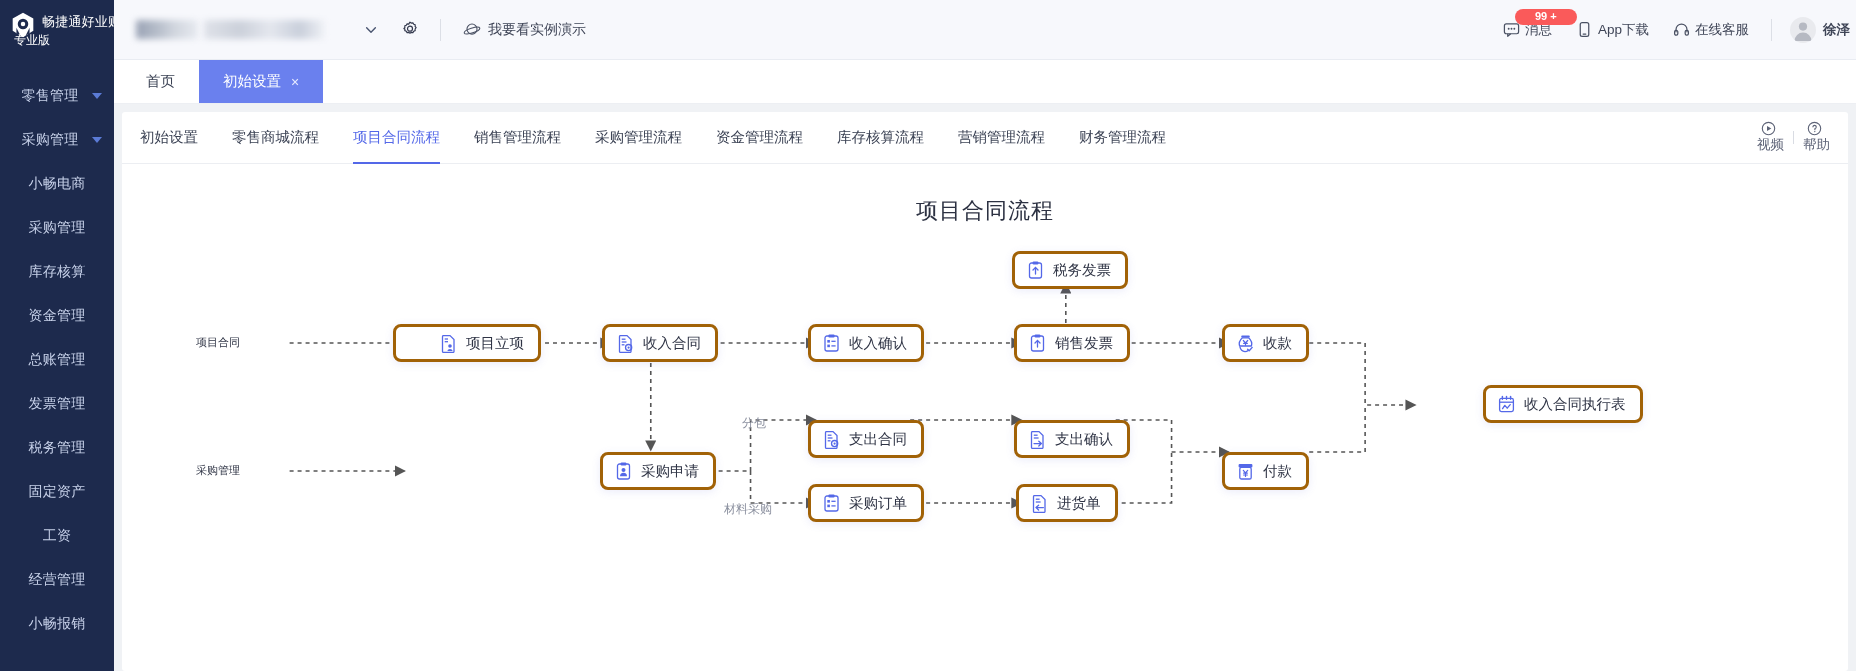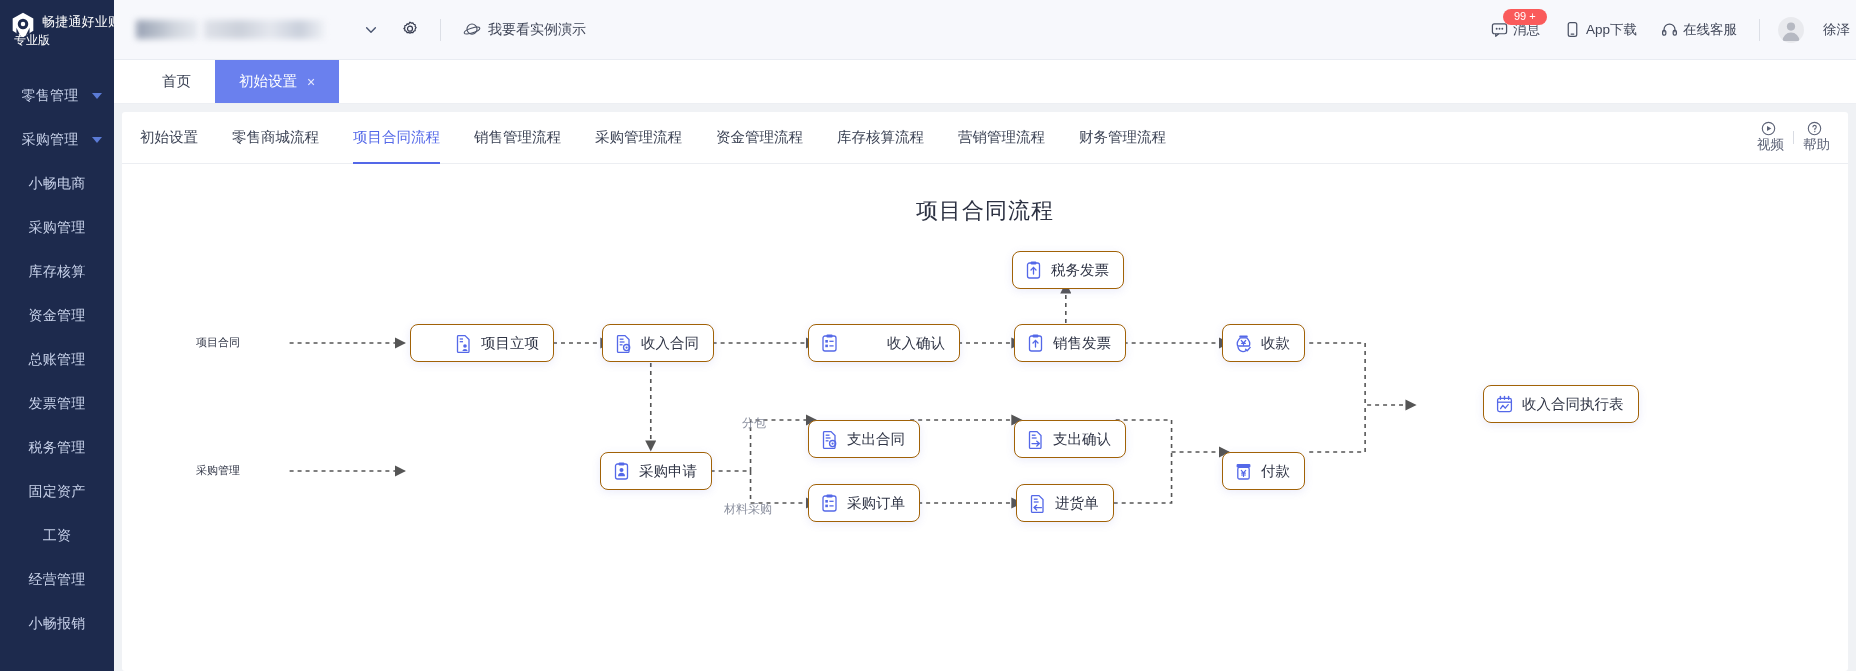--- a/index.html
+++ b/index.html
@@ -80,35 +80,35 @@
     margin-left: auto; display: flex; align-items: center; padding-right: 6px; height: 100%;
   }
   .tr-item {
     display: flex; align-items: center; color: #3f4557; font-size: 13.5px;
     margin-left: 24px; cursor: pointer; position: relative; white-space: nowrap;
   }
   .tr-item .ic { width: 17px; height: 17px; margin-right: 5px; color: #4a5163; }
   .badge {
     position: absolute; top: -12px; left: 12px;
     background: #fa5a5a; color: #fff; font-size: 11px; line-height: 15px;
-    border-radius: 9px; padding: 0 11px; height: 16px; min-width: 26px;
-    text-align: left; font-weight: 400;
+    border-radius: 9px; padding: 0 20px; height: 16px; min-width: 26px;
+    text-align: left; font-weight: 700;
   }
   .tr-div { width: 1px; height: 22px; background: #dcdfe6; margin-left: 22px; }
   .avatar {
     width: 26px; height: 26px; border-radius: 50%; background: #e9eaee;
     margin-left: 18px; display: flex; align-items: center; justify-content: center;
     color: #b6b9c2; overflow: hidden;
   }
-  .uname { color: #3f4557; font-size: 13.5px; margin-left: 19px; white-space: nowrap; }
+  .uname { color: #3f4557; font-size: 13.5px; margin-left: 7px; white-space: nowrap; font-weight: bold; }
 
   
   .pagetabs {
     height: 44px; background: #ffffff; display: flex; align-items: stretch;
-    padding-left: 24px; border-bottom: 1px solid #edeff3;
+    padding-left: 8px; border-bottom: 1px solid #edeff3;
   }
   .ptab {
     display: flex; align-items: center; justify-content: center;
     padding: 0 24px; font-size: 14.5px; color: #3b4254; cursor: pointer;
     position: relative;
   }
   .ptab.active { background: #6a80ee; color: #ffffff; }
   .ptab .x {
     margin-left: 10px; font-size: 14px; color: #e7eaff; line-height: 1;
   }
@@ -144,21 +144,21 @@
 
   .flowtitle {
     text-align: center; font-size: 22px; color: #2c3142; margin-top: 32px;
     letter-spacing: 1px;
   }
 
   
   .canvas { position: relative; width: 100%; height: 420px; }
   .node {
     position: absolute; height: 38px; background: #ffffff;
-    border: 1px solid #a16207; border-radius: 8px;
+    border: 3px solid #a16207; border-radius: 8px;
     box-shadow: 0 2px 9px rgba(98,112,214,0.13);
     display: flex; align-items: center; padding: 0 14px 0 11px;
     font-size: 14.5px; color: #2f3445; white-space: nowrap; cursor: pointer;
   }
   .node .nic { width: 19px; height: 19px; margin-right: 8px; flex: 0 0 19px; color: #5468e8; }
   .rowlabel {
     position: absolute; font-size: 11px; color: #2f3445; white-space: nowrap;
   }
   .edgelabel {
     position: absolute; font-size: 12px; color: #8a8f9e; white-space: nowrap;
@@ -391,42 +391,42 @@
             </g>
           </svg>
         <div class="node" style="left: 890px; top: 25px;">
               <span class="nic"><svg viewBox="0 0 19 19" width="19" height="19">
                   <rect x="3.5" y="2" width="12" height="15" rx="2" fill="none" stroke="currentColor" stroke-width="1.3"></rect>
                   <rect x="6.6" y="0.6" width="5.8" height="2.8" rx="1" fill="currentColor"></rect>
                   <path d="M9.5 13 V6.5 M7 9 L9.5 6.4 L12 9" fill="none" stroke="currentColor" stroke-width="1.3" stroke-linecap="round" stroke-linejoin="round"></path>
                 </svg></span>
               <span>税务发票</span>
             </div>
-            <div class="node" style="left: 288px; top: 98px; padding-left: 43px;">
+            <div class="node" style="left: 271px; top: 98px; padding-left: 43px;">
               <span class="nic"><svg viewBox="0 0 19 19" width="19" height="19">
                   <path d="M3.5 1.6 h7.5 l4 4 v11.8 a1 1 0 0 1-1 1 H4.5 a1 1 0 0 1-1-1 V2.6 a1 1 0 0 1 1-1z" fill="none" stroke="currentColor" stroke-width="1.3"></path>
                   <line x1="5.7" y1="5" x2="9" y2="5" stroke="currentColor" stroke-width="1.3"></line>
                   <line x1="5.7" y1="7.7" x2="9" y2="7.7" stroke="currentColor" stroke-width="1.3"></line>
                   <circle cx="11" cy="12" r="1.8" fill="currentColor"></circle>
                   <path d="M8.3 17 a2.8 2.8 0 0 1 5.4 0z" fill="currentColor"></path>
                 </svg></span>
               <span>项目立项</span>
             </div>
             <div class="node" style="left: 480px; top: 98px;">
               <span class="nic"><svg viewBox="0 0 19 19" width="19" height="19">
                   <path d="M3.5 1.6 h7.5 l4 4 v11.8 a1 1 0 0 1-1 1 H4.5 a1 1 0 0 1-1-1 V2.6 a1 1 0 0 1 1-1z" fill="none" stroke="currentColor" stroke-width="1.3"></path>
                   <line x1="5.7" y1="5.2" x2="9.5" y2="5.2" stroke="currentColor" stroke-width="1.3"></line>
                   <line x1="5.7" y1="8" x2="10.5" y2="8" stroke="currentColor" stroke-width="1.3"></line>
                   <line x1="5.7" y1="10.8" x2="8.5" y2="10.8" stroke="currentColor" stroke-width="1.3"></line>
                   <circle cx="12.6" cy="13.6" r="3.1" fill="none" stroke="currentColor" stroke-width="1.3"></circle>
                   <circle cx="12.6" cy="13.6" r="1.1" fill="currentColor"></circle>
                 </svg></span>
               <span>收入合同</span>
             </div>
-            <div class="node" style="left: 686px; top: 98px; gap: 40px;">
+            <div class="node" style="left: 686px; top: 98px;">
               <span class="nic"><svg viewBox="0 0 19 19" width="19" height="19">
                   <rect x="3" y="2" width="13" height="15" rx="2" fill="none" stroke="currentColor" stroke-width="1.3"></rect>
                   <rect x="6.4" y="0.6" width="6.2" height="2.8" rx="1" fill="currentColor"></rect>
                   <rect x="5.3" y="6" width="2.6" height="2.6" fill="currentColor"></rect>
                   <line x1="9.4" y1="7.3" x2="13.6" y2="7.3" stroke="currentColor" stroke-width="1.3"></line>
                   <rect x="5.3" y="10.6" width="2.6" height="2.6" fill="currentColor"></rect>
                   <line x1="9.4" y1="11.9" x2="13.6" y2="11.9" stroke="currentColor" stroke-width="1.3"></line>
                 </svg></span>
               <span>收入确认</span>
             </div>

